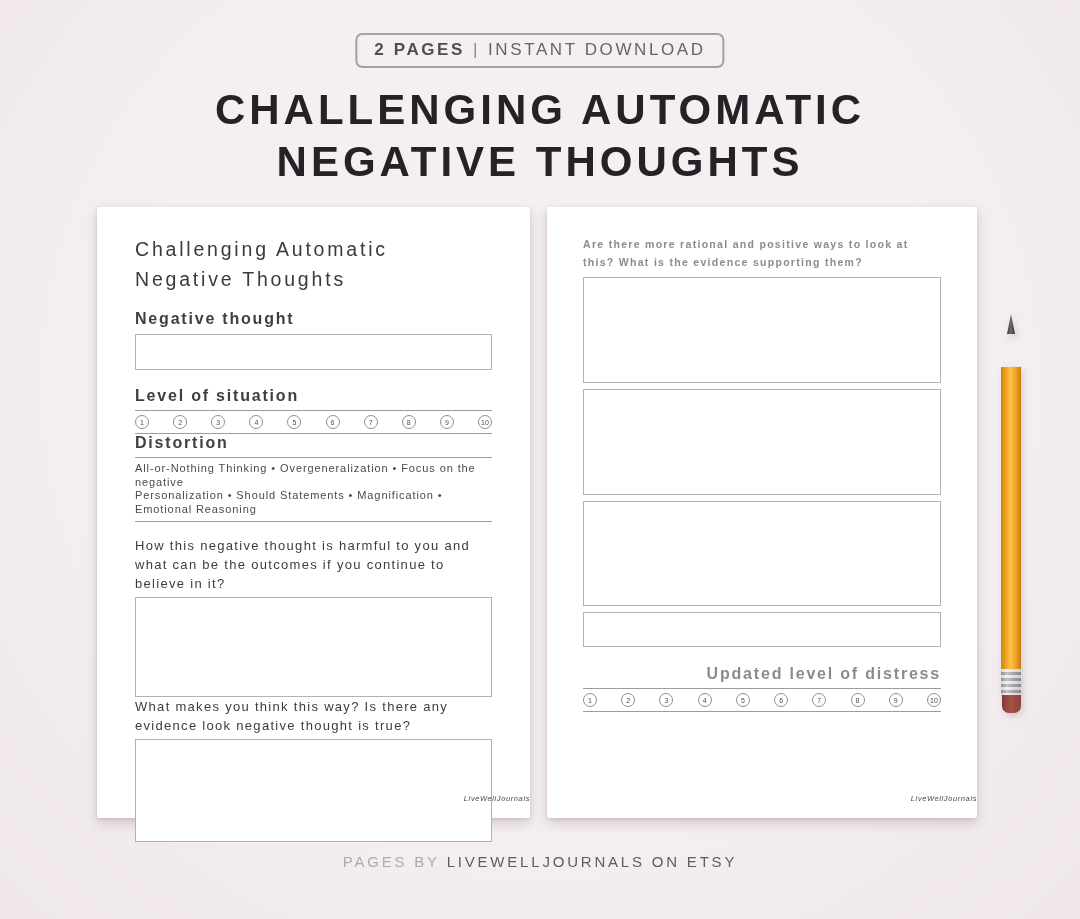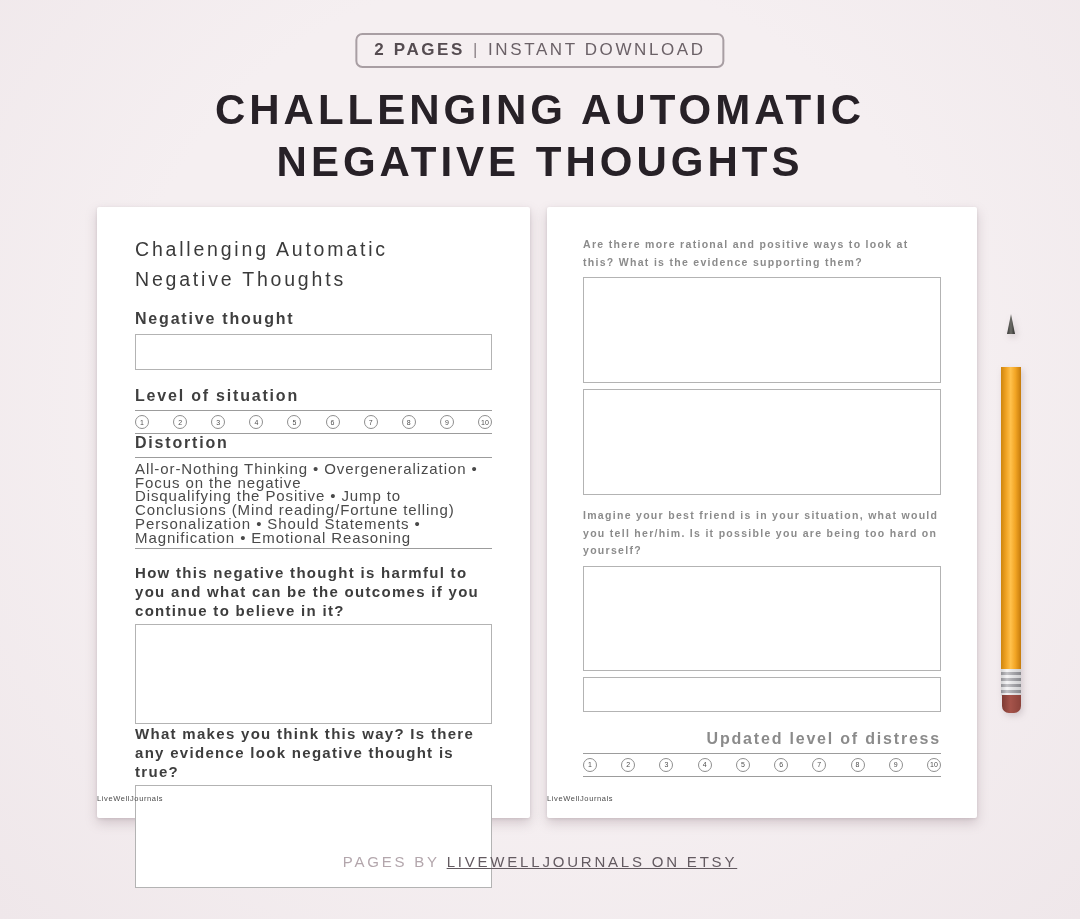--- a/index.html
+++ b/index.html
@@ -56,30 +56,30 @@
   .scale-row {
     display:flex; justify-content:space-between; align-items:center;
     margin-top:4px; margin-bottom:4px; height:14px;
   }
   .circle {
     width:14px; height:14px; border:1px solid #8f8f8f; border-radius:50%;
     display:flex; align-items:center; justify-content:center;
     font-size:7px; color:#4c4c4c; letter-spacing:0;
   }
   .question {
-    color:#3d3d3d; font-size:15px; font-weight:700;
+    color:#3d3d3d; font-size:13px; font-weight:400;
     letter-spacing:1.3px; line-height:19px;
   }
   .distortion-lines {
-    margin-top:4px; color:#4a4a4a; font-size:15px;
+    margin-top:4px; color:#4a4a4a; font-size:11px;
     letter-spacing:0.9px; line-height:13.7px; font-weight:500;
   }
   .ws-footer {
     position:absolute; bottom:15px; left:0; width:100%;
-    text-align:left; font-size:7.5px; letter-spacing:0.6px; color:#4a4a4a;
+    text-align:right; font-size:7.5px; letter-spacing:0.6px; color:#4a4a4a;font-style:italic;
   }
 
   
   .blurred { filter:blur(0.75px); color:#8b8b8b !important; }
   .page-right .question { font-size:10.5px; line-height:17.5px; font-weight:700; }
 
   
   .pencil { position:absolute; left:1001px; top:314px; width:20px; height:400px;
             filter:drop-shadow(2px 3px 3px rgba(120,100,110,0.25)); }
   .pencil-lead {
@@ -108,21 +108,21 @@
     background:linear-gradient(90deg,#7e3a33,#a5534a 45%,#8c433b);
     border-radius:0 0 7px 7px;
   }
 
   
   .made-by {
     position:absolute; top:853px; left:0; width:1080px; text-align:center;
     font-size:15px; letter-spacing:2.8px; white-space:nowrap;
   }
   .made-by-light { color:#b3a6ac; }
-  .made-by-brand { color:#635a60; font-weight:500;text-decoration:underline; } .mtL2{margin-top:6px;} .mtL3{margin-top:17px;}
+  .made-by-brand { color:#635a60; font-weight:500; } .mtL2{margin-top:6px;} .mtL3{margin-top:17px;}
   .mtL4{margin-top:5px;}  .mtL5{} .mtL6{margin-top:14px;}
   .mtL7{margin-top:4px;}
   .box-sm{height:36px;} .box-q1{height:100px;} .box-q2{height:103px;}
 
   
   .mtR1{margin-top:29px;} .mtR2{margin-top:6px;} .mtR3{margin-top:17px;}
   .mtR4{margin-top:12px;} .mtR5{margin-top:14px;} .mtR6{margin-top:18px;text-align:right;}
   .box-r1{height:106px;} .box-r2{height:106px;} .box-r3{height:105px;} .box-r4{height:35px;}
 </style>
 </head>
@@ -181,41 +181,39 @@
       <span class="circle">
           <span>10</span>
         </span>
     </div>
     <div class="rule"></div>
 
     <div class="field-label mtL5">Distortion</div>
     <div class="rule mtL4"></div>
     <div class="distortion-lines">
       <div>All-or-Nothing Thinking • Overgeneralization • Focus on the negative</div>
-      <div>Disqualifying the Positive • Jump to Conclusions (Mind reading/Fortune telling)</div>
       <div>Personalization • Should Statements • Magnification • Emotional Reasoning</div>
     </div>
     <div class="rule mtL7"></div>
 
     <div class="question mtL6">How this negative thought is harmful to you and what can be the outcomes if you continue to believe in it?</div>
     <div class="input-box box-q1 mtL7"></div>
 
     <div class="question mtL5">What makes you think this way? Is there any evidence look negative thought is true?</div>
     <div class="input-box box-q2 mtL7"></div>
 
     <div class="ws-footer">LiveWellJournals</div>
   </div>
 
   <div class="page page-right">
     <div class="question blurred mtR1">Are there more rational and positive ways to look at this? What is the evidence supporting them?</div>
     <div class="input-box box-r1 mtR2"></div>
 
     <div class="input-box box-r2 mtR2"></div>
 
-    <div class="question blurred mtR4">Imagine your best friend is in your situation, what would you tell her/him. Is it possible you are being too hard on yourself?</div>
     <div class="input-box box-r3 mtR2"></div>
 
     <div class="input-box box-r4 mtR2"></div>
 
     <div class="field-label blurred mtR6">Updated level of distress</div>
     <div class="rule mtL4"></div>
     <div class="scale-row">
       <span class="circle">
           <span>1</span>
         </span>

